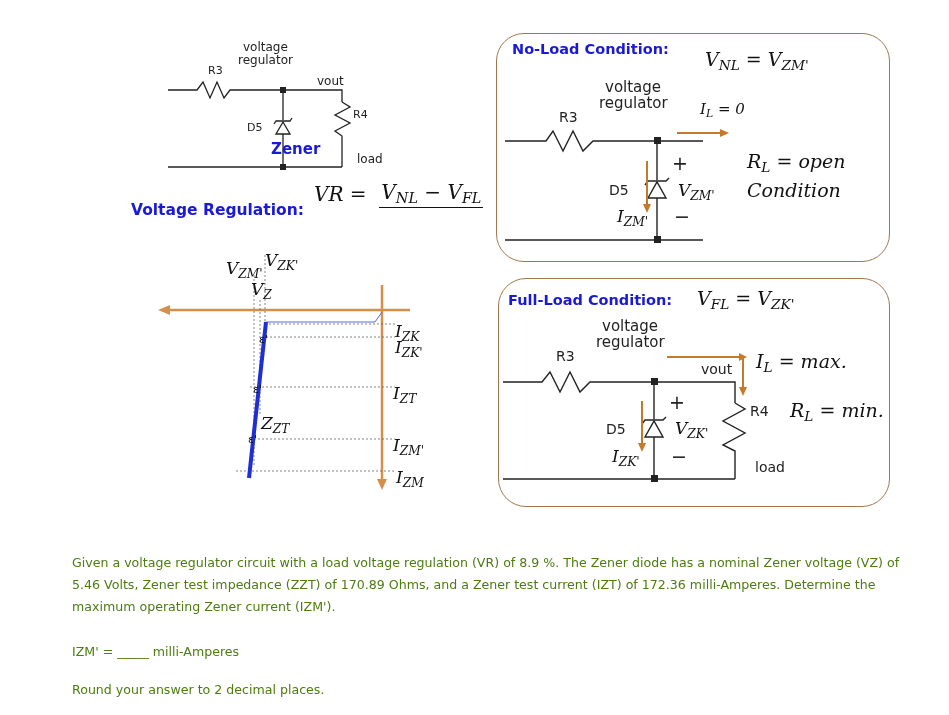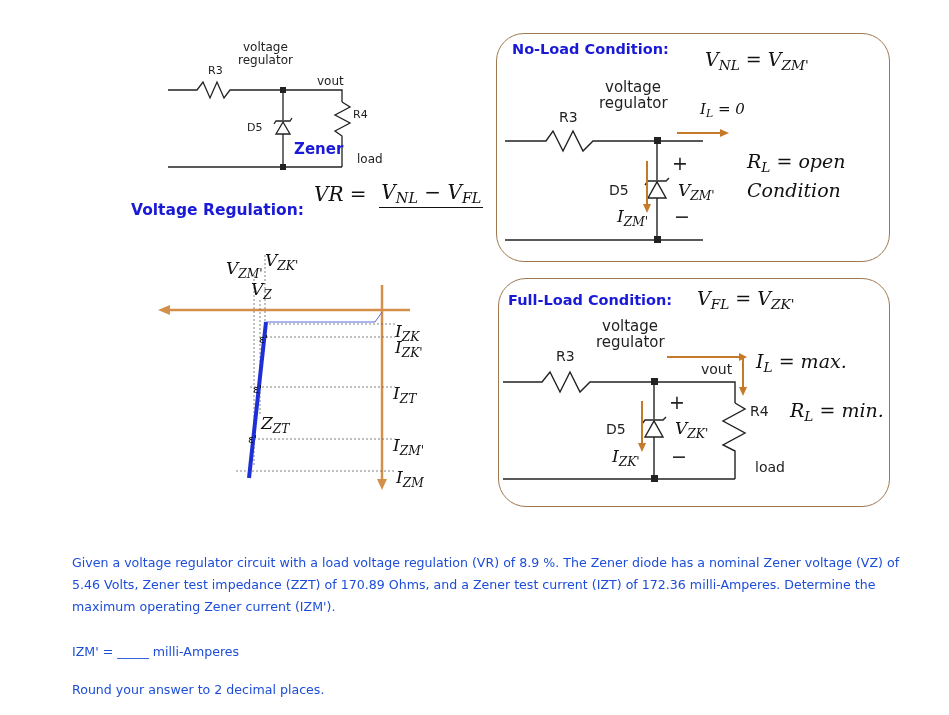--- a/index.html
+++ b/index.html
@@ -7,21 +7,21 @@
   .abs { position:absolute; }
   .math { font-family:"DejaVu Serif", "Liberation Serif", serif; font-style:italic; color:#111; white-space:nowrap; }
   .math sub { font-size:0.72em; vertical-align:-0.3em; }
   .blue-title { color:#1a1ad6; font-weight:bold; font-family:"DejaVu Sans", sans-serif; white-space:nowrap; }
   .lbl { font-family:"DejaVu Sans", sans-serif; color:#222; white-space:nowrap; }
   svg text { font-family:"DejaVu Sans", sans-serif; }
   .frac { display:inline-block; vertical-align:middle; }
   .frac .num { display:block; border-bottom:1.5px solid #111; padding:0 2px 1px 2px; }
   .frac .den { display:block; padding-top:1px; }
   .panel { position:absolute; border:1.5px solid #a07850; border-radius:28px; background:#fff; }
-  .question { font-family:"DejaVu Sans", sans-serif; font-size:12.6px; color:#1d4ed8; line-height:22px; }
+  .question { font-family:"DejaVu Sans", sans-serif; font-size:12.6px; color:#4d7c0f; line-height:22px; }
 </style>
 </head>
 <body>
 
 <div class="abs" style="left:150px;top:30px;width:260px;height:150px;">
   <svg width="260" height="150" style="position:absolute;left:0;top:0;">
 
     <polyline points="18,60 47,60 53,52 60,68 67,52 74,68 80,60 133,60 142,60 192,60 192,72" fill="none" stroke="#222" stroke-width="1.3"></polyline>
 
     <line x1="18" y1="137" x2="192" y2="137" stroke="#222" stroke-width="1.3"></line>
@@ -36,21 +36,21 @@
     <polyline points="124,94 126,91 140,91 142,88" fill="none" stroke="#222" stroke-width="1.3"></polyline>
 
     <polyline points="192,72 200,77 185,85 200,93 185,101 192,106 192,137" fill="none" stroke="#222" stroke-width="1.3"></polyline>
   </svg>
   <div class="abs lbl" style="left:58px;top:34px;font-size:11px;">R3</div>
   <div class="abs lbl" style="left:93px;top:10px;font-size:12px;">voltage</div>
   <div class="abs lbl" style="left:88px;top:23px;font-size:12px;">regulator</div>
   <div class="abs lbl" style="left:167px;top:44px;font-size:12px;">vout</div>
   <div class="abs lbl" style="left:203px;top:78px;font-size:11px;">R4</div>
   <div class="abs lbl" style="left:97px;top:91px;font-size:11px;">D5</div>
-  <div class="abs" style="left:144px;top:110px;font-size:15px;font-weight:bold;color:#1a1ad6;font-family:'DejaVu Sans',sans-serif;">Zener</div>
+  <div class="abs" style="left:121px;top:110px;font-size:15px;font-weight:bold;color:#1a1ad6;font-family:'DejaVu Sans',sans-serif;">Zener</div>
   <div class="abs lbl" style="left:207px;top:122px;font-size:12px;">load</div>
 </div>
 
 <div class="abs blue-title" style="left:131px;top:201px;font-size:15.5px;">Voltage Regulation:</div>
 <div class="abs math" style="left:314px;top:180px;font-size:20px;">
   <span style="vertical-align:middle;">VR =&nbsp;</span>
   <span class="frac">
     <span class="num">V<sub>NL</sub> − V<sub>FL</sub></span>
   </span>
 </div>

